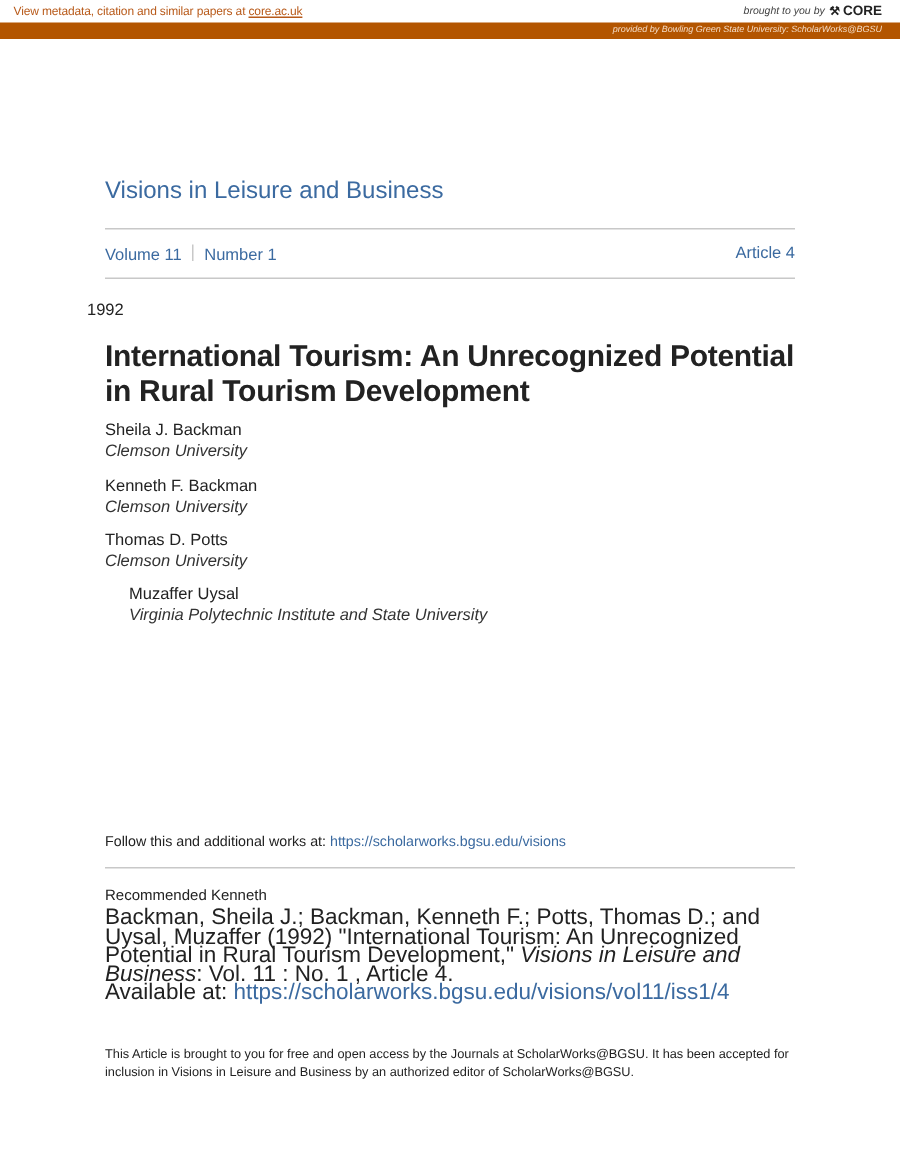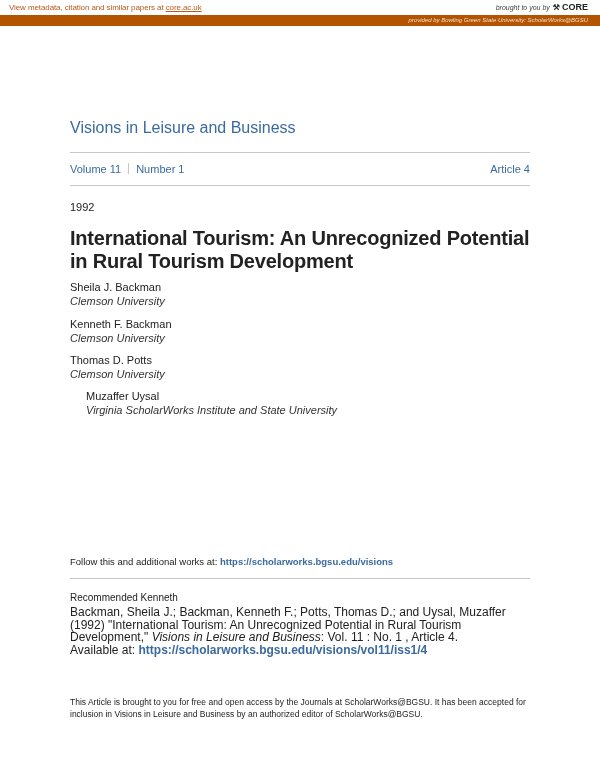--- a/index.html
+++ b/index.html
@@ -16,31 +16,31 @@
     .orange-bar { position: absolute; left: 0; top: 15px; width: 600px; height: 11px; background: #b35500; }
     .orange-bar .provided { position: absolute; right: 12px; top: 2px; font-size: 6px; font-style: italic; color: #f5dcc5; white-space: nowrap; }
 
     .journal-title { position: absolute; left: 70px; top: 119px; font-size: 16px; color: #3b6aa0; }
     .rule { position: absolute; left: 70px; width: 460px; height: 1px; background: #c8c8c8; }
 
     .issue-row { position: absolute; left: 70px; top: 163px; width: 460px; font-size: 11px; color: #3b6aa0; }
     .issue-row .sep { display: inline-block; width: 1px; height: 11px; background: #c8c8c8; margin: 0 7px; vertical-align: -1px; }
     .issue-row .article { position: absolute; right: 0; top: 0; }
 
-    .year { position: absolute; left: 70px; top: 201px; font-size: 11px; color: #222; }
+    .year { position: absolute; left: 58px; top: 201px; font-size: 11px; color: #222; }
     .art-title { position: absolute; left: 70px; top: 227px; width: 470px; font-size: 20px; font-weight: bold; color: #222; line-height: 23px; letter-spacing: -0.2px; }
 
     .author { position: absolute; left: 70px; font-size: 11px; color: #222; }
     .author .aff { display: block; font-style: italic; font-size: 11px; color: #333; margin-top: 2px; }
 
     .follow { position: absolute; left: 70px; top: 556px; font-size: 9.5px; color: #222; }
-    .link { color: #3b6aa0; font-weight: bold; }
+    .link { color: #3b6aa0; }
 
     .rec-head { position: absolute; left: 70px; top: 592px; font-size: 10px; color: #222; }
-    .citation { position: absolute; left: 70px; top: 606px; width: 465px; font-size: 12px; line-height: 12.5px; color: #222; }
+    .citation { position: absolute; left: 70px; top: 606px; width: 465px; font-size: 15px; line-height: 12.5px; color: #222; }
     .citation em { font-style: italic; }
 
     .footer { position: absolute; left: 70px; top: 684px; width: 470px; font-size: 8.5px; line-height: 12px; color: #222; margin-top: 12px; }
   </style>
 </head>
 <body>
 
 <div class="topbar">
   <div class="meta-link">
     <span>View metadata, citation and similar papers at </span><a>core.ac.uk</a>
@@ -77,21 +77,21 @@
 <div class="author" style="top:318px;">
   <span>Kenneth F. Backman</span>
   <span class="aff">Clemson University</span>
 </div>
 <div class="author" style="top:354px;">
   <span>Thomas D. Potts</span>
   <span class="aff">Clemson University</span>
 </div>
 <div class="author" style="top:390px;margin-left:16px;">
   <span>Muzaffer Uysal</span>
-  <span class="aff">Virginia ScholarWorks Institute and State University</span>
+  <span class="aff">Virginia Polytechnic Institute and State University</span>
 </div>
 
 <div class="follow">
   <span>Follow this and additional works at: </span><span class="link">https://scholarworks.bgsu.edu/visions</span>
 </div>
 <div class="rule" style="top:578px;"></div>
 
 <div class="rec-head">Recommended Kenneth</div>
 <div class="citation">
   <span>Backman, Sheila J.; Backman, Kenneth F.; Potts, Thomas D.; and Uysal, Muzaffer (1992) "International Tourism: An Unrecognized Potential in Rural Tourism Development," </span><em>Visions in Leisure and Business</em><span>: Vol. 11 : No. 1 , Article 4.</span><br>

